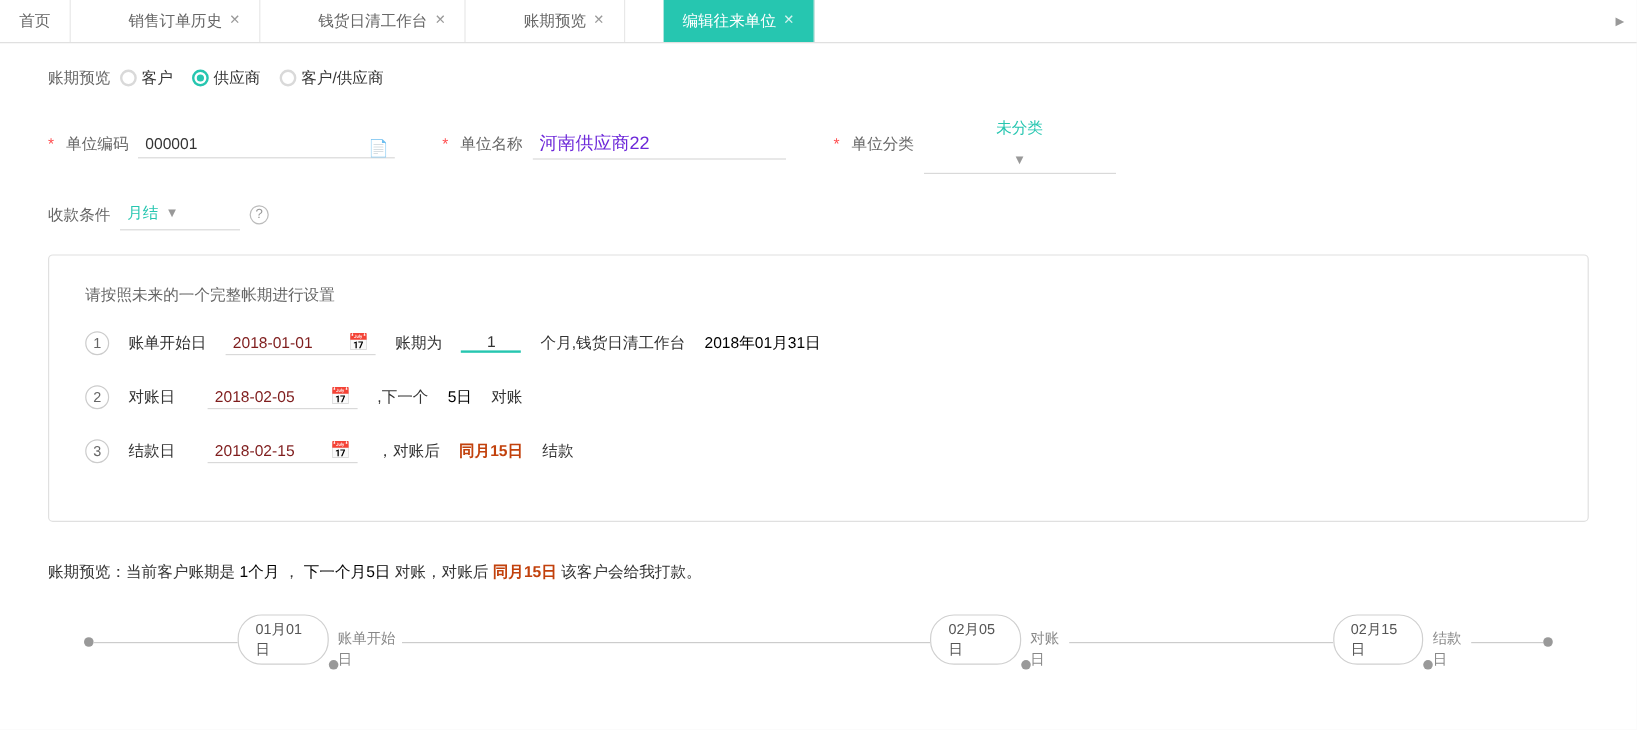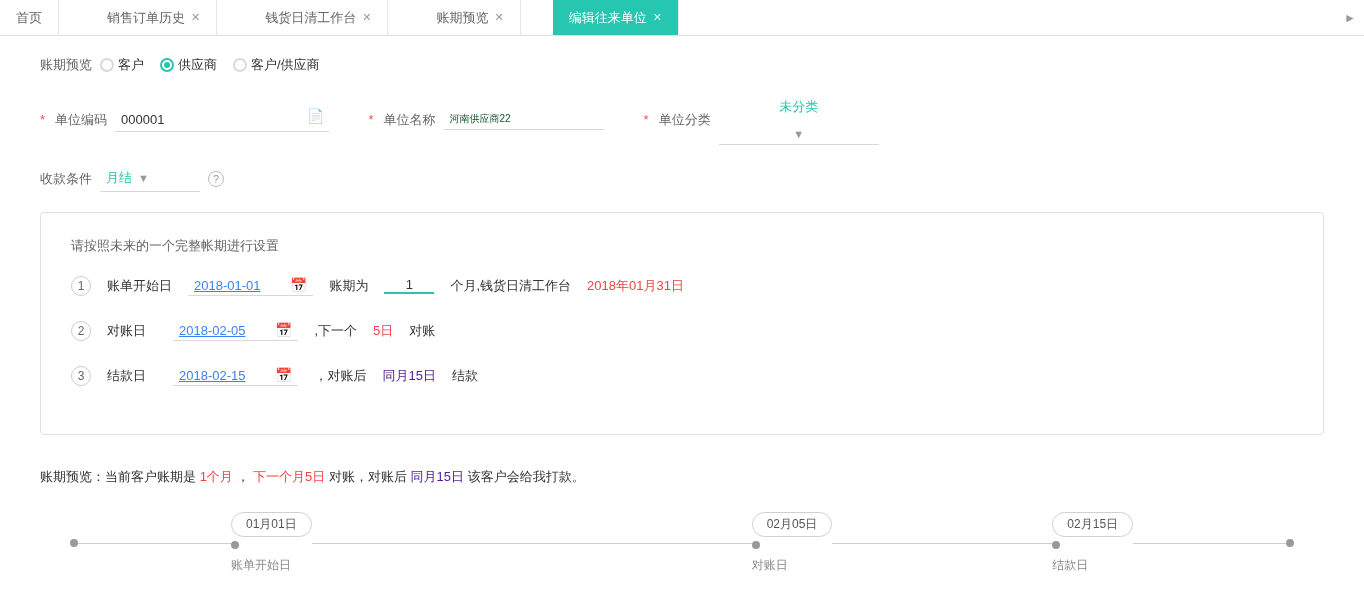--- a/index.html
+++ b/index.html
@@ -116,29 +116,29 @@
       top: 50%;
       left: 50%;
       transform: translate(-50%, -50%);
     }
 
     
     .form-input {
       border: none;
       border-bottom: 1px solid #d9d9d9;
       outline: none;
-      font-size: 10px;
+      font-size: 15px;
       padding: 4px 6px;
-      color: #14532d;
+      color: #6d28d9;
       background: transparent;
       min-width: 100px;
     }
     .input-with-icon {
       display: flex;
-      align-items: flex-start;
+      align-items: flex-end;
       border-bottom: 1px solid #d9d9d9;
     }
     .input-with-icon input {
       border: none;
       outline: none;
       font-size: 13px;
       padding: 4px 6px;
       background: transparent;
       color: #333;
     }
@@ -220,59 +220,58 @@
       border-bottom: 1px solid #d9d9d9;
       padding: 2px 6px;
       gap: 6px;
       min-width: 110px;
     }
     .date-input-wrapper input {
       border: none;
       outline: none;
       font-size: 13px;
       background: transparent;
-      color: #3b82f6;
+      color: #7f1d1d;
       width: 90px;
-      text-decoration: underline;
     }
     .date-icon { color: #26c6b0; font-size: 14px; cursor: pointer; }
     .period-input {
       border: none;
       border-bottom: 2px solid #26c6b0;
       outline: none;
       font-size: 13px;
       color: #333;
       width: 50px;
       text-align: center;
       background: transparent;
     }
     .desc-text { font-size: 13px; color: #333; }
-    .highlight-orange { color: #ef4444; font-weight: 500; }
-    .highlight-teal { color: #4c1d95; font-weight: 400; }
+    .highlight-orange { color: #000000; font-weight: 500; }
+    .highlight-teal { color: #c2410c; font-weight: 700; }
 
     
     .preview-text {
       font-size: 13px;
       color: #333;
       margin-bottom: 16px;
       margin-top: 33px;
     }
 
     
     .timeline-container {
       display: flex;
       align-items: center;
       padding: 10px 30px 0 30px;
       gap: 0;
       position: relative;
     }
     .tl-item {
       display: flex;
-      flex-direction: column;
-      align-items: flex-start;
+      flex-direction: row;
+      align-items: flex-end;
     }
     .tl-connector {
       flex: 1;
       height: 1px;
       background: #ccc;
       min-width: 80px;
     }
     .tl-circle {
       width: 8px;
       height: 8px;

